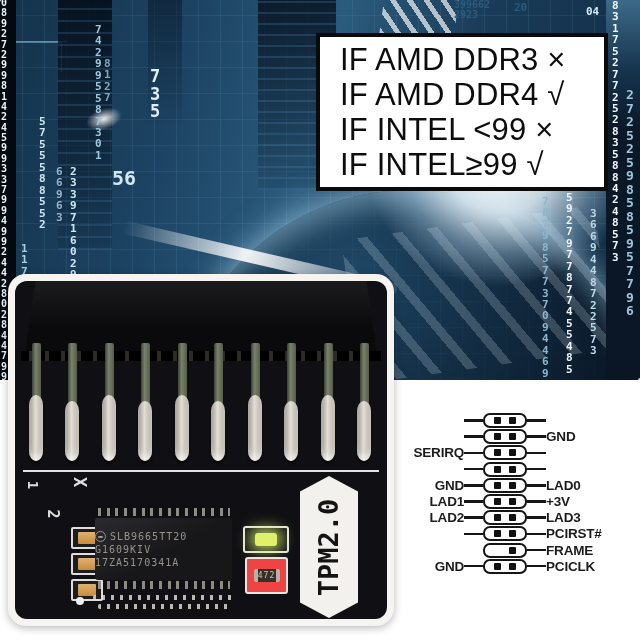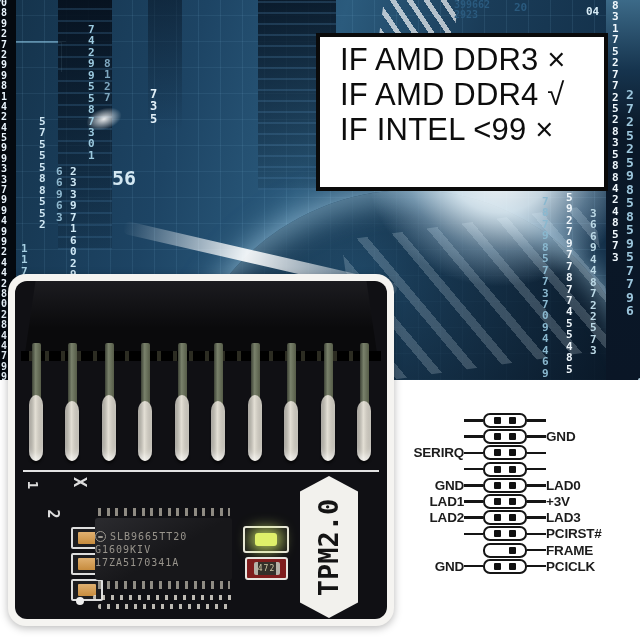--- a/index.html
+++ b/index.html
@@ -109,22 +109,22 @@
     background: repeating-linear-gradient(90deg, #e8e4da 0 3px, transparent 3px 9px); }
   .sr1 { left:78px; top:314px; width:140px; }
   .sr2 { left:83px; top:323px; width:132px; }
   .big-dot { position:absolute; left:61px; top:316px; width:8px; height:8px;
     background:#eee; border-radius:50%; }
   .led-box { position:absolute; left:228px; top:245px; width:46px; height:27px;
     border:2px solid #e8e6e0; border-radius:3px; background:#141416;
     display:flex; align-items:center; justify-content:center; }
   .led { width:22px; height:13px; background:#dff06a; border-radius:3px;
     box-shadow:0 0 14px 5px rgba(215,240,110,.75); }
-  .res-box { position:absolute; left:230px; top:276px; width:43px; height:23px;
-    border:2px solid #e8e6e0; border-radius:3px; background:#7f1d1d;
+  .res-box { position:absolute; left:230px; top:276px; width:43px; height:37px;
+    border:2px solid #e8e6e0; border-radius:3px; background:#ef4444;
     display:flex; align-items:center; justify-content:center; }
   .res { width:26px; height:13px; background:#34302a; border-radius:2px;
     border-left:4px solid #b6b2a8; border-right:4px solid #b6b2a8;
     color:#cfc8a6; font-size:8px; font-family:"DejaVu Sans Mono",monospace;
     display:flex; align-items:center; justify-content:center; letter-spacing:1px; }
   .sticker { position:absolute; left:285px; top:195px; width:58px; height:142px;
     background:#f2f1ed; clip-path: polygon(50% 0, 100% 11%, 100% 89%, 50% 100%, 0 89%, 0 11%);
     display:flex; align-items:center; justify-content:center; }
   .sticker-text { transform:rotate(-90deg); font-family:"DejaVu Sans Mono",monospace;
     font-weight:bold; font-size:27px; color:#141414; white-space:nowrap; }
@@ -166,39 +166,40 @@
       </div>
     <div class="trace2">
         <div class="tdot" style="right:-2px; bottom:-2px;"></div>
       </div>
 
     <div class="dcol" style="left:1px; top:-2px; width:12px; font-size:10px; color:#eaf5fd;">08927299814245993379949924428028447996</div>
     <div class="dcol" style="left:21px; top:243px; width:8px; font-size:11px; color:#a6cfe2;">117322544</div>
     <div class="dcol" style="left:39px; top:116px; width:8px; font-size:11px; color:#cfe6f2;">5755588552</div>
     <div class="dcol" style="left:56px; top:166px; width:8px; font-size:11px; color:#8fb9d0;">66963</div>
     <div class="dcol" style="left:70px; top:166px; width:8px; font-size:11px; color:#cfe8f5;">233971602957228</div>
-    <div class="dcol" style="left:88px; top:24px; width:8px; font-size:11px; color:#9ccadf;">742995587301</div>
+    <div class="dcol" style="left:95px; top:24px; width:8px; font-size:11px; color:#9ccadf;">742995587301</div>
     <div class="dcol" style="left:104px; top:58px; width:8px; font-size:11px; color:#7fa8c0;">8127</div>
-    <div class="dcol" style="left:150px; top:88px; width:9px; font-size:12px; color:#e2f0f8;">735</div>
+    <div class="dcol" style="left:150px; top:68px; width:9px; font-size:17px; color:#e2f0f8;">735</div>
     <div class="dcol" style="left:112px; top:168px; width:30px; font-size:20px; color:#d4e8f2;">56</div>
     <div class="dcol" style="left:542px; top:196px; width:8px; font-size:11px; color:#8ab8cf;">7879857737094469</div>
     <div class="dcol" style="left:566px; top:192px; width:8px; font-size:11px; color:#eef6fb;">5927977877455485</div>
     <div class="dcol" style="left:590px; top:196px; width:8px; font-size:11px; color:#bcd9e6;margin-top:12px;">3669448722573</div>
     <div class="dcol" style="left:612px; top:0px; width:8px; font-size:11px; color:#f0f8fd;">83175277252835884248573</div>
     <div class="dcol" style="left:626px; top:52px; width:8px; font-size:13px; color:#9cc6dc;margin-top:36px;">27252598585957796</div>
     <div class="dcol" style="left:396px; top:10px; width:26px; font-size:17px; color:#1b3a58;margin-top:48px;">25</div>
     <div class="dcol" style="left:430px; top:0px; width:38px; font-size:10px; color:#2a5a7e;margin-left:24px;">3996622923</div>
     <div class="dcol" style="left:514px; top:2px; width:20px; font-size:11px; color:#2a5a7e;">20</div>
     <div class="dcol" style="left:586px; top:6px; width:20px; font-size:11px; color:#d8ecf6;">04</div>
   </div>
 
   <div class="info-box">
     <div class="info-line">IF AMD DDR3 ×</div>
     <div class="info-line">IF AMD DDR4 √</div>
     <div class="info-line">IF INTEL &lt;99 ×</div>
+    <div class="info-line">IF INTEL≥99 √</div>
   </div>
 
   <div class="module">
     <div class="module-inner">
       <div class="connector"></div>
       <div class="teeth"></div>
       <div class="pins">
         <div class="pin">
             <div class="shaft"></div>
             <div class="foot"></div>

